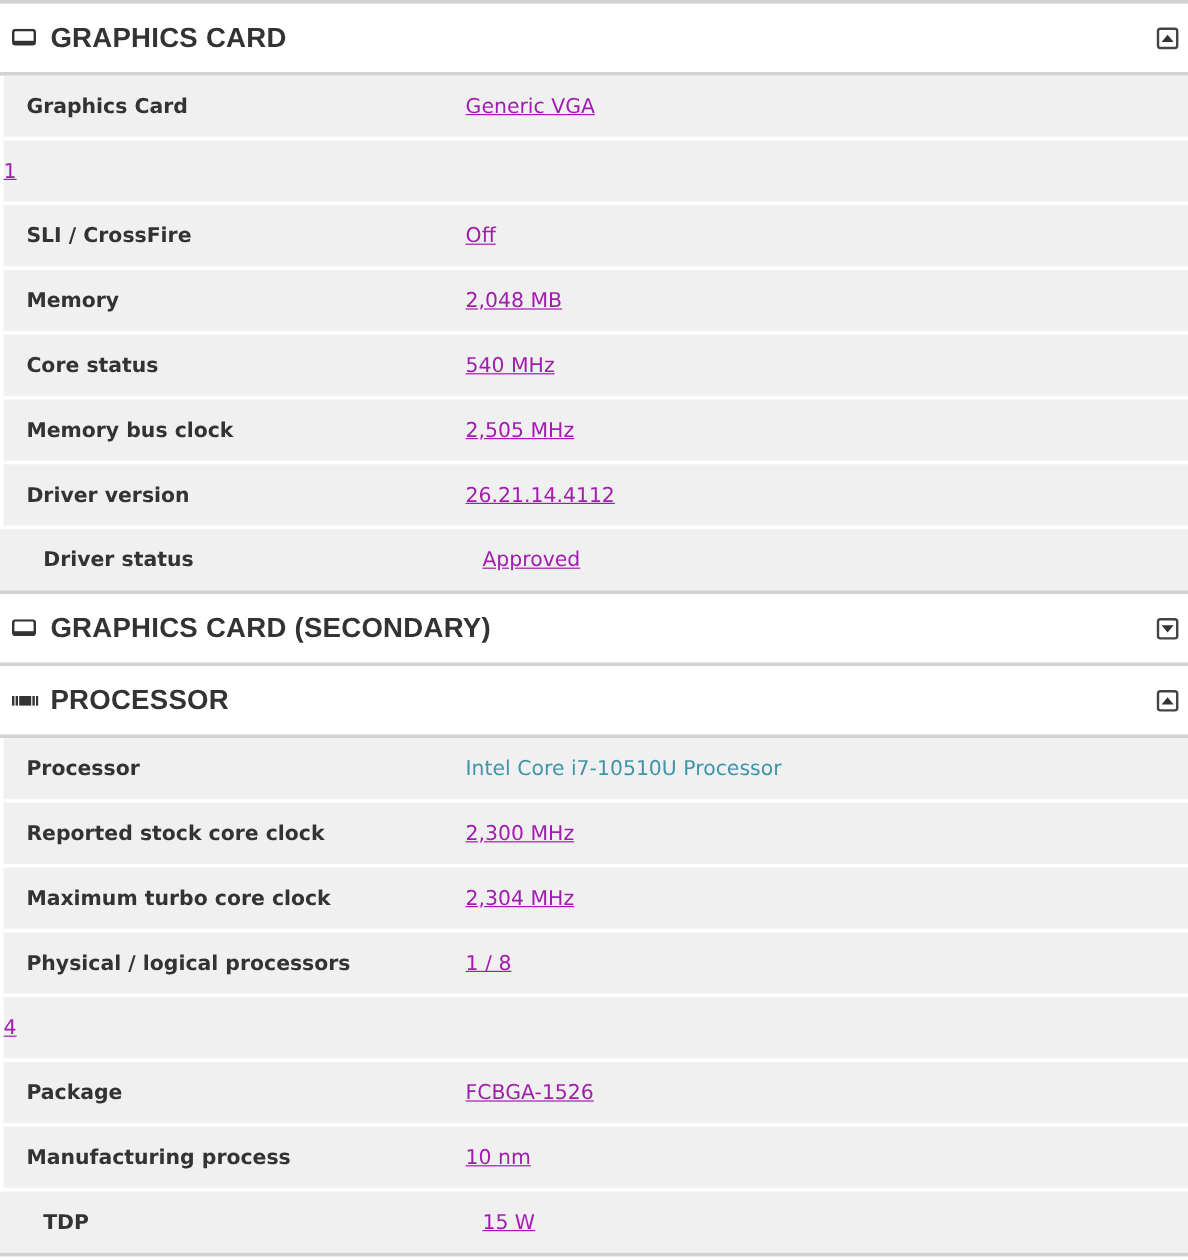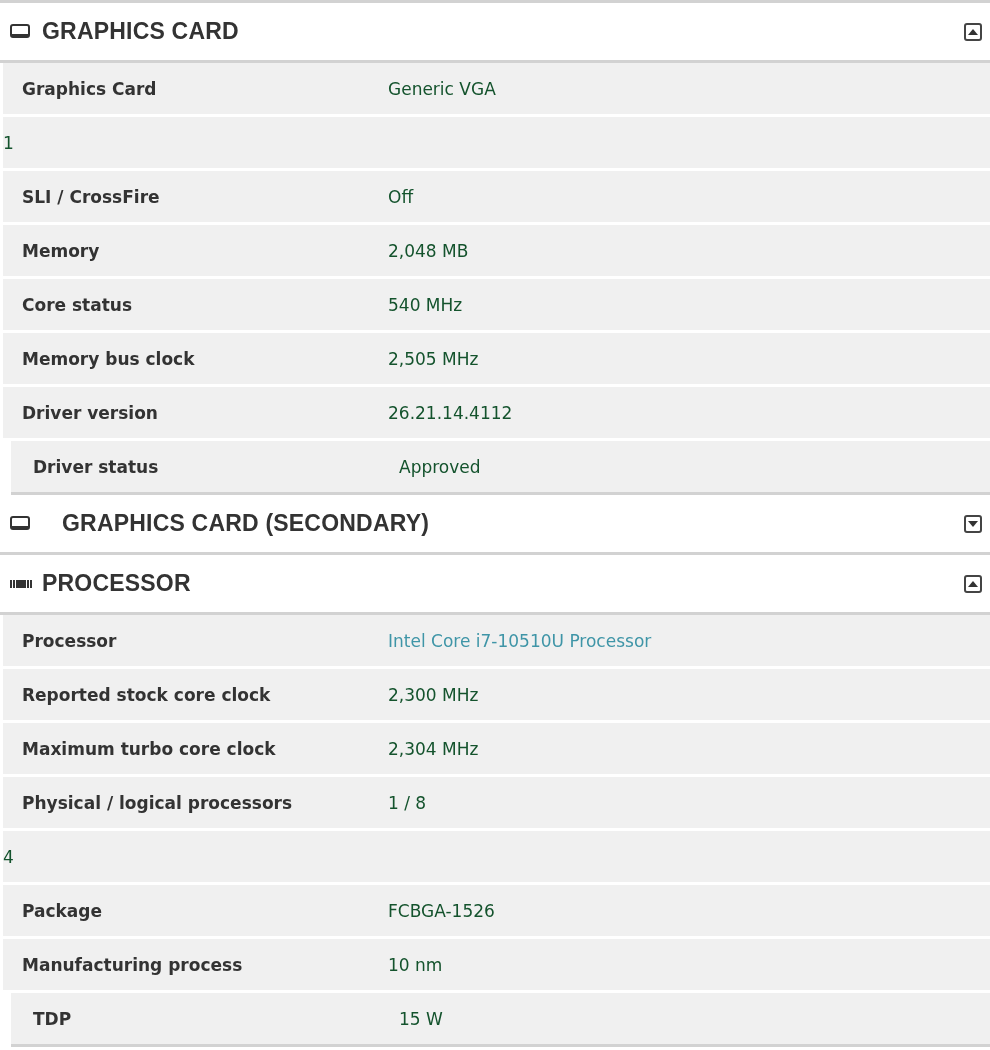--- a/index.html
+++ b/index.html
@@ -16,23 +16,23 @@
     width: 18px; height: 18px; border: 2px solid #444; border-radius: 3px; box-sizing: border-box;
     display: flex; align-items: center; justify-content: center; background: #fff; cursor: pointer;
   }
   .tri-up { width: 0; height: 0; border-left: 5px solid transparent; border-right: 5px solid transparent; border-bottom: 6px solid #333; }
   .tri-down { width: 0; height: 0; border-left: 5px solid transparent; border-right: 5px solid transparent; border-top: 6px solid #333; }
   .rows { margin: 0; padding: 0; }
   .row {
     height: 51px; background: #f0f0f0; border-bottom: 3px solid #ffffff;
     display: flex; align-items: center; margin-left: 3px;
   }
-  .row:last-child { border-bottom: 3px solid #d2d2d2; margin-left: 11px; padding-left: 3px; }
+  .row:last-child { border-bottom: 3px solid #d2d2d2; margin-left: 0; padding-left: 17px; }
   .row .label { width: 385px; padding-left: 19px; font-weight: bold; font-size: 17px; color: #333; box-sizing: border-box; }
-  .row .value { font-size: 17px; color: #14532d; }
+  .row .value { font-size: 17px; color: #a21caf; text-decoration: underline; }
   .row .value.link { color: #3f95a7; font-weight: normal; text-decoration: none; cursor: pointer; }
 </style>
 </head>
 <body>
 
 <div>
   <div class="section-header">
     <span class="icon">
       <svg width="20" height="15" viewBox="0 0 20 15">
           <rect x="1" y="1" width="18" height="12" rx="2" fill="none" stroke="#333" stroke-width="2"></rect>
@@ -73,21 +73,21 @@
         <span class="value">26.21.14.4112</span>
       </div>
     <div class="row">
         <span class="label">Driver status</span>
         <span class="value">Approved</span>
       </div>
   </div>
 </div>
 
 <div>
-  <div class="section-header" style="border-top:none;gap:20px;">
+  <div class="section-header" style="border-top:none;">
     <span class="icon">
       <svg width="20" height="15" viewBox="0 0 20 15">
           <rect x="1" y="1" width="18" height="12" rx="2" fill="none" stroke="#333" stroke-width="2"></rect>
           <rect x="1" y="10" width="18" height="3" fill="#333"></rect>
         </svg>
     </span>
     <span class="title">GRAPHICS CARD (SECONDARY)</span>
     <span class="toggle">
         <span class="tri-down"></span>
       </span>

